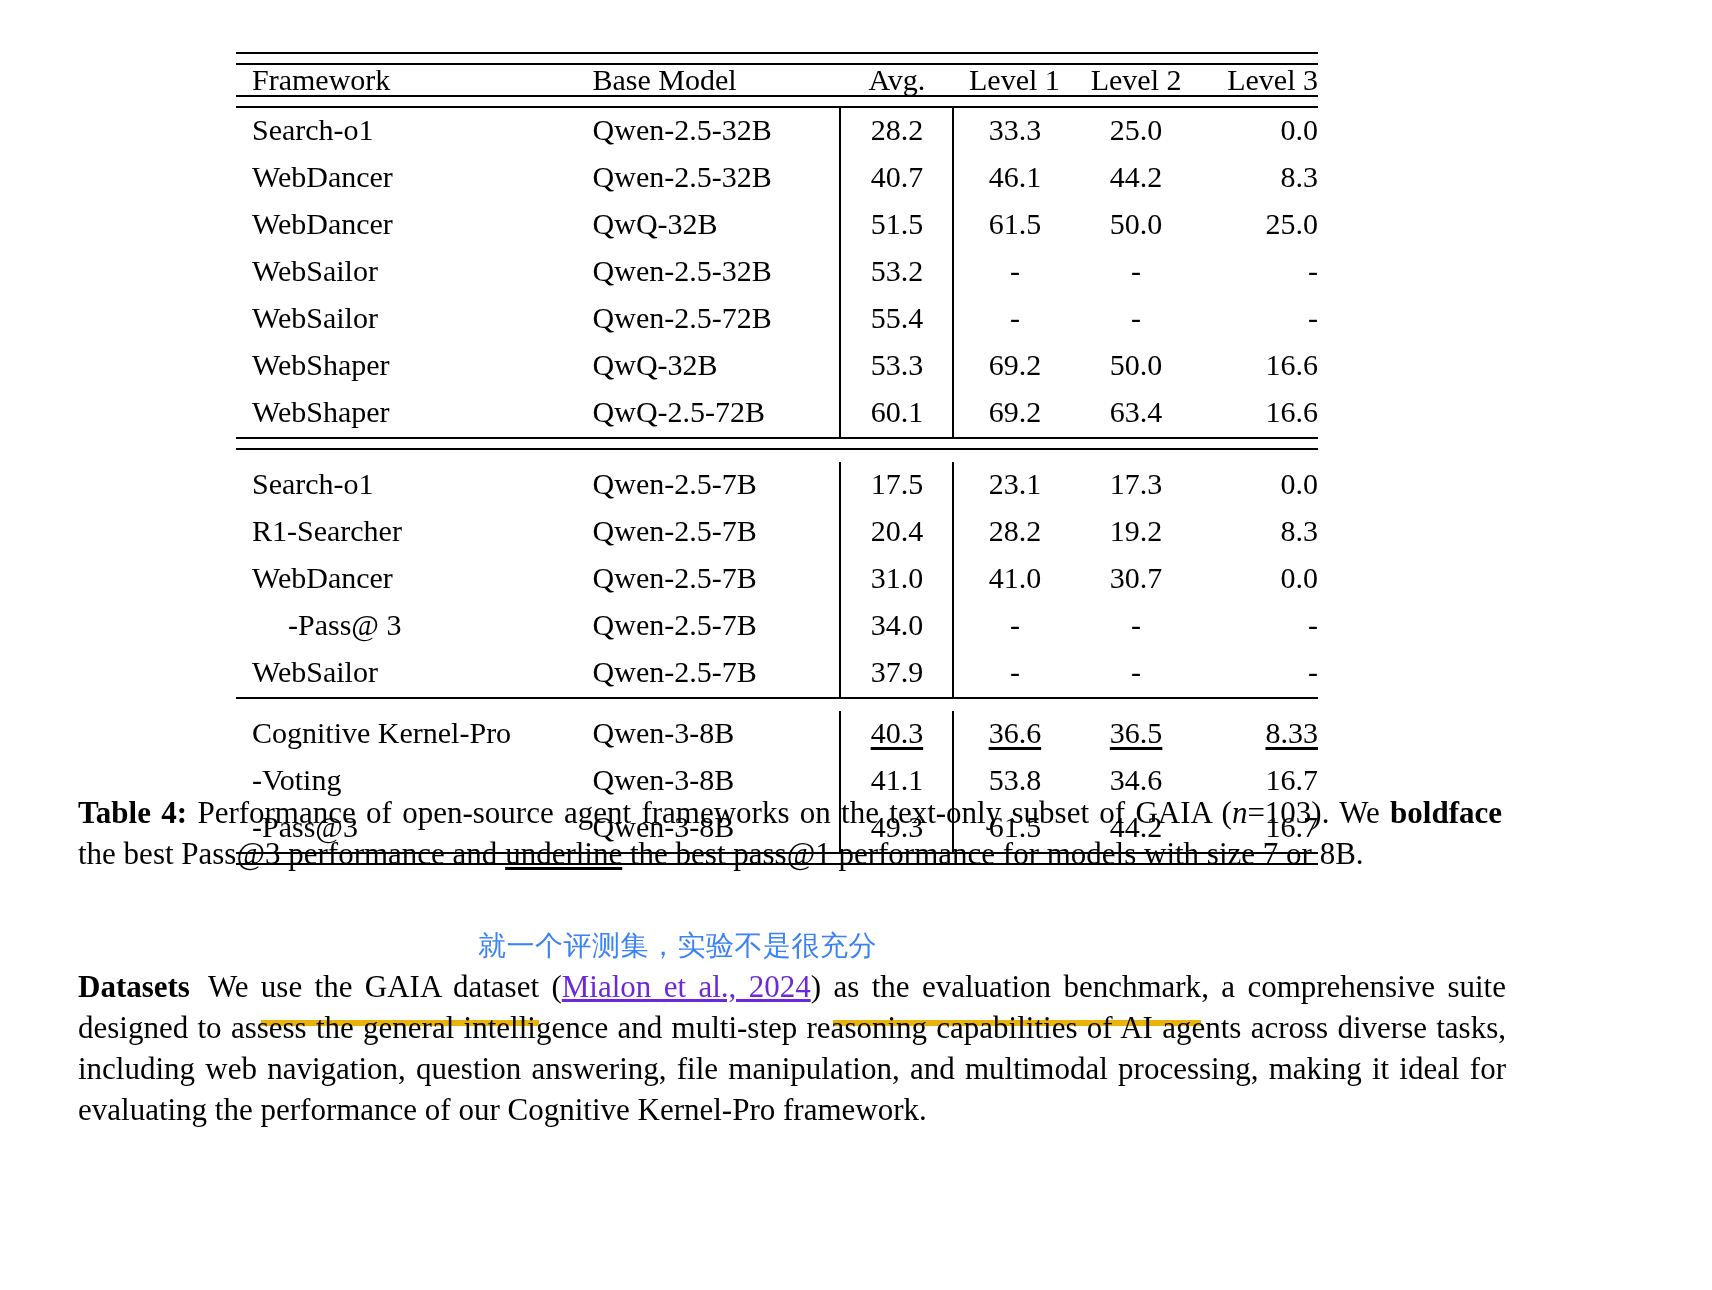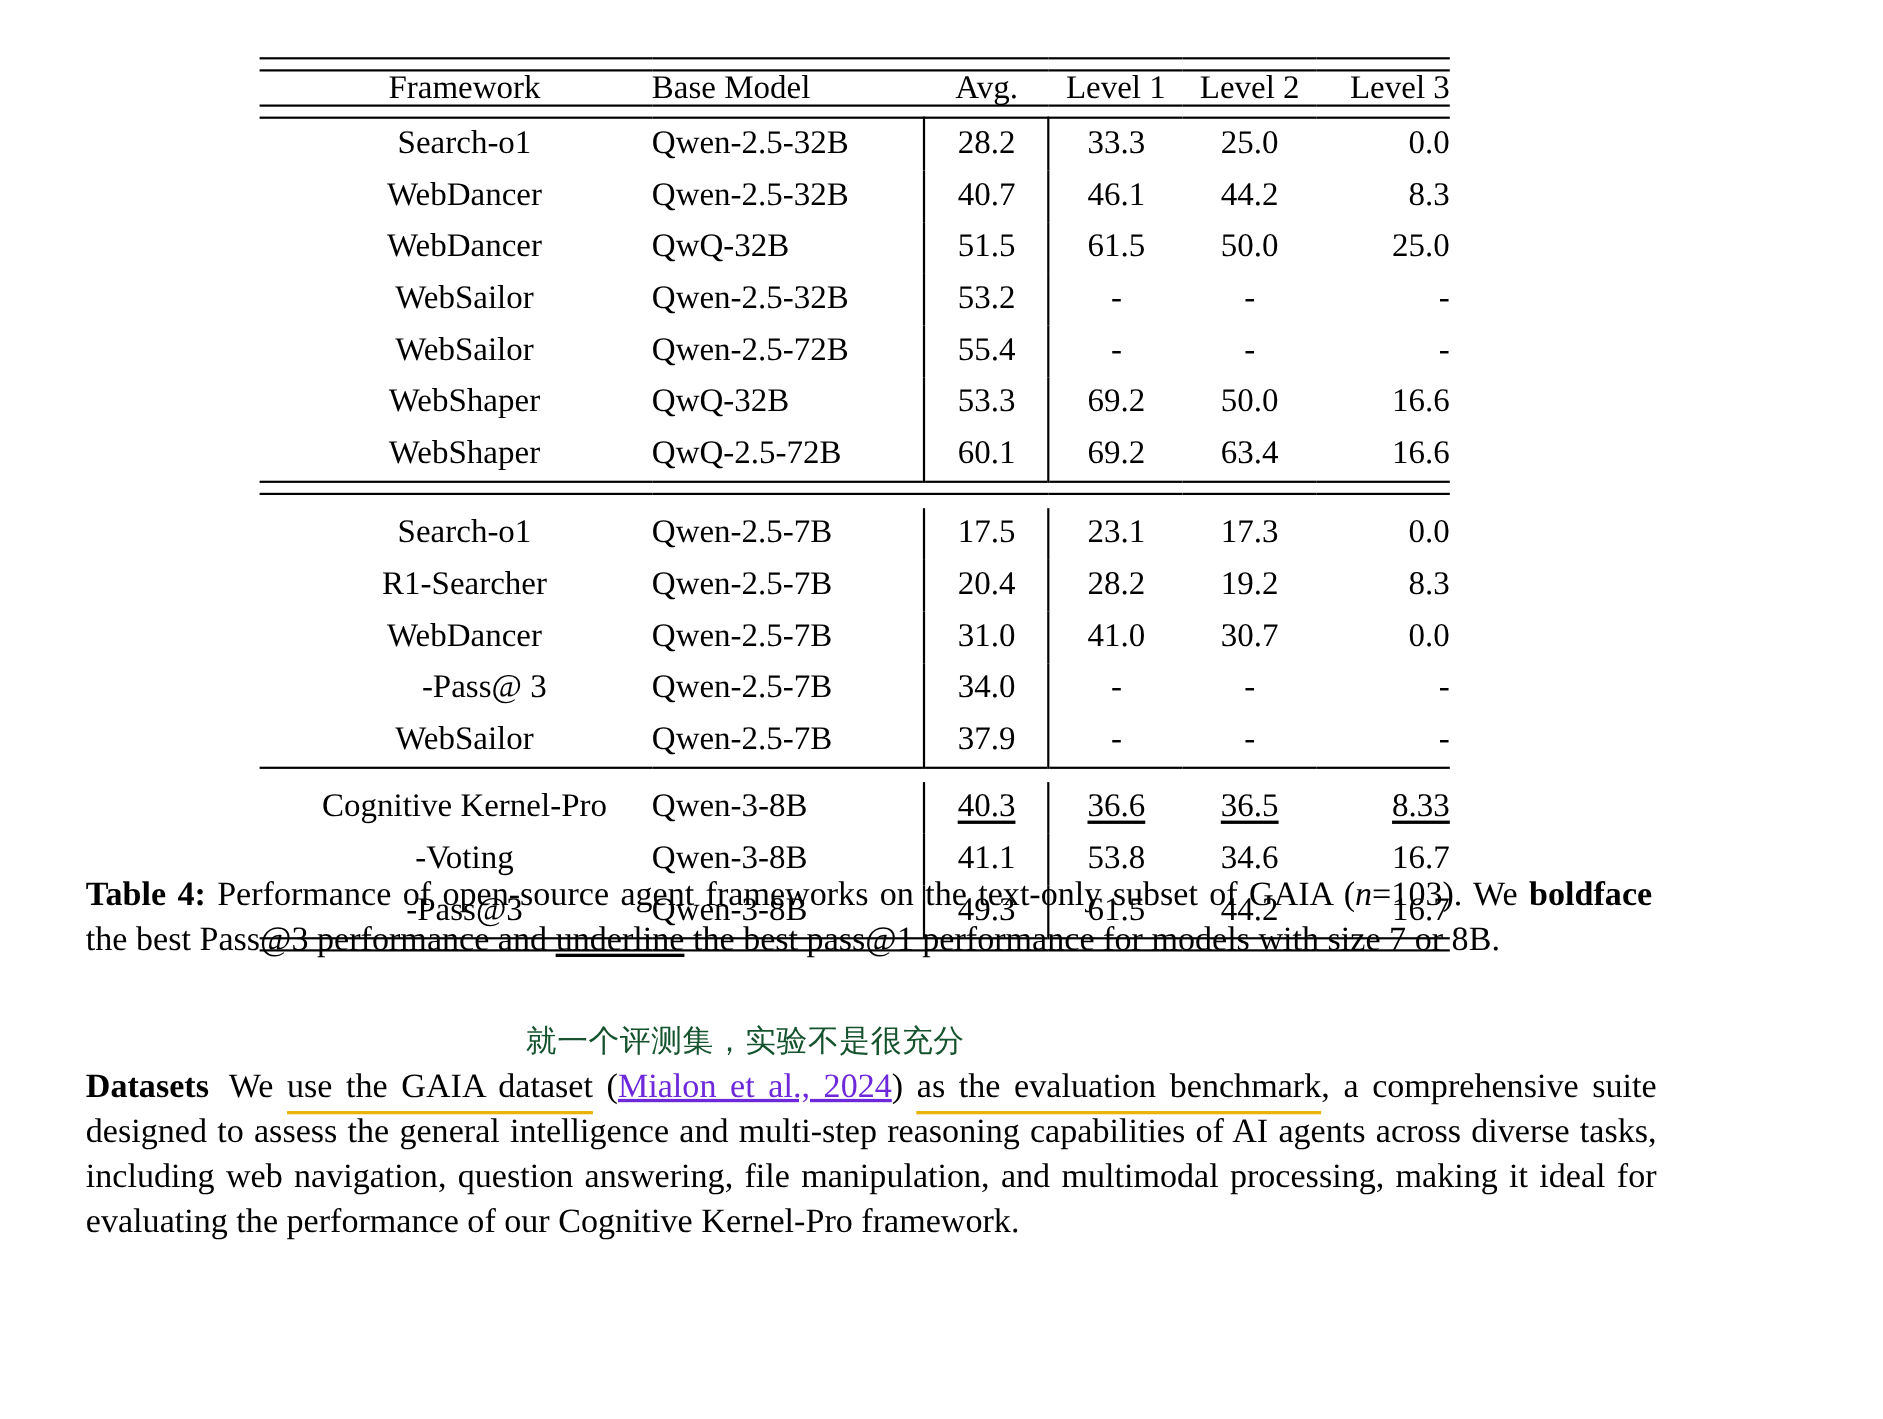--- a/index.html
+++ b/index.html
@@ -68,21 +68,21 @@
     font-size: 0;
     line-height: 0;
   }
 
   .hdr th {
     font-weight: bold;
     font-size: 30px;
     padding: 18px 0 20px 0;
   }
 
-  .c-framework { text-align: center;  width: 330px; padding-left: 16px !important; }
+  .c-framework { text-align: left;  width: 330px; padding-left: 16px !important; }
   .c-model     { text-align: left;  width: 268px; }
   .c-avg       { text-align: center; width: 118px; }
   .c-l1        { text-align: center; width: 128px; }
   .c-l2        { text-align: center; width: 128px; }
   .c-l3        { text-align: right; width: 128px; }
 
   tbody.body-block td {
     font-size: 30px;
     padding: 7px 0 7px 0;
     height: 33px;
@@ -118,38 +118,38 @@
     text-decoration: underline;
     text-underline-offset: 3px;
   }
 
   .cn-note {
     position: absolute;
     left: 478px;
     top: 927px;
     font-family: "DejaVu Sans", sans-serif;
     font-size: 28px;
-    color: #14532d;
+    color: #3b82f6;
     white-space: nowrap;
     letter-spacing: 0.5px;
   }
 
   .para {
     position: absolute;
     left: 78px;
     top: 966px;
     width: 1428px;
     font-size: 31px;
     line-height: 41px;
     text-align: justify;
   }
   .cite-link { color: #6d28d9; }
   .red-underline {
-    border-bottom: 3px solid #eab308;
-    padding-bottom: 6px;
+    border-bottom: 6px solid #eab308;
+    padding-bottom: 16px;
   }
   .lead-label { font-weight: bold; margin-right: 18px; }
 </style>
 </head>
 <body>
 
 <div class="page">
 
   <div class="table-wrap">
     <table class="paper-table">

